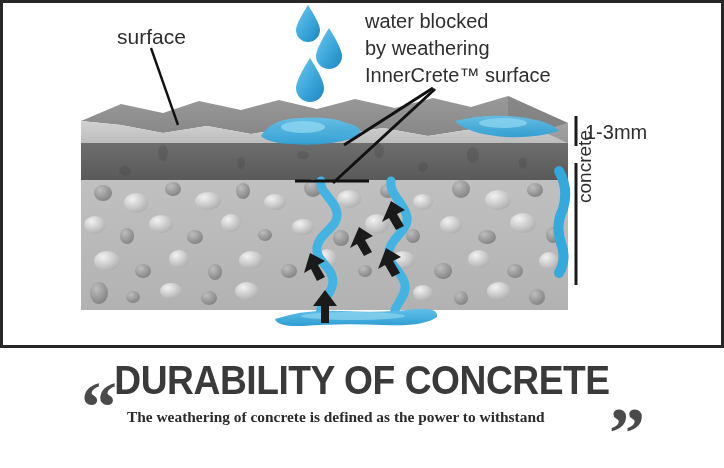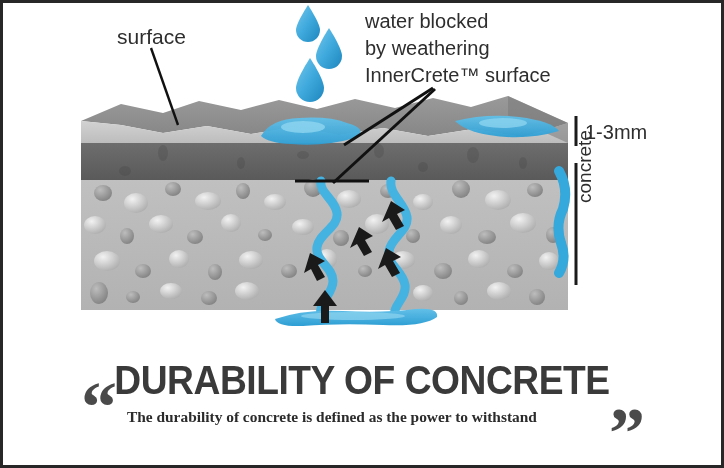--- a/index.html
+++ b/index.html
@@ -1,21 +1,21 @@
 <!DOCTYPE html>
 <html><head>
 <meta charset="utf-8">
 <style>
   html,body{margin:0;padding:0;background:#ffffff;}
   body{
     font-family:"Liberation Sans", sans-serif;
     width:724px;height:468px;overflow:hidden;
   }
   #root{
-    position:relative;width:724px;height:468px;
+    position:relative;width:724px;height:348px;
     background:#ffffff;
     border:3px solid #272727;
     box-sizing:border-box;
   }
   #stage{position:absolute;inset:0;}
   svg.layer{position:absolute;left:0;top:0;width:724px;height:468px;}
 
   
   .lbl{
     position:absolute;color:#2e2e2e;
@@ -246,18 +246,18 @@
     <div class="lbl" id="label-blocked"><span>water blocked</span><br><span>by weathering</span><br><span>InnerCrete™ surface</span></div>
 
     <div class="lbl" id="label-mm">1-3mm</div>
 
     <div class="lbl" id="label-concrete">concrete</div>
 
     <div id="title">DURABILITY OF CONCRETE</div>
 
     <div class="qmark" id="quote-open">“</div>
 
-    <div id="quote-block"><span>The durability of concrete is defined as the power to withstand</span><br></div>
+    <div id="quote-block"><span>The weathering of concrete is defined as the power to withstand</span><br></div>
 
     <div class="qmark" id="quote-close">”</div>
 
   </div>
 </div>
 
 </body></html>

